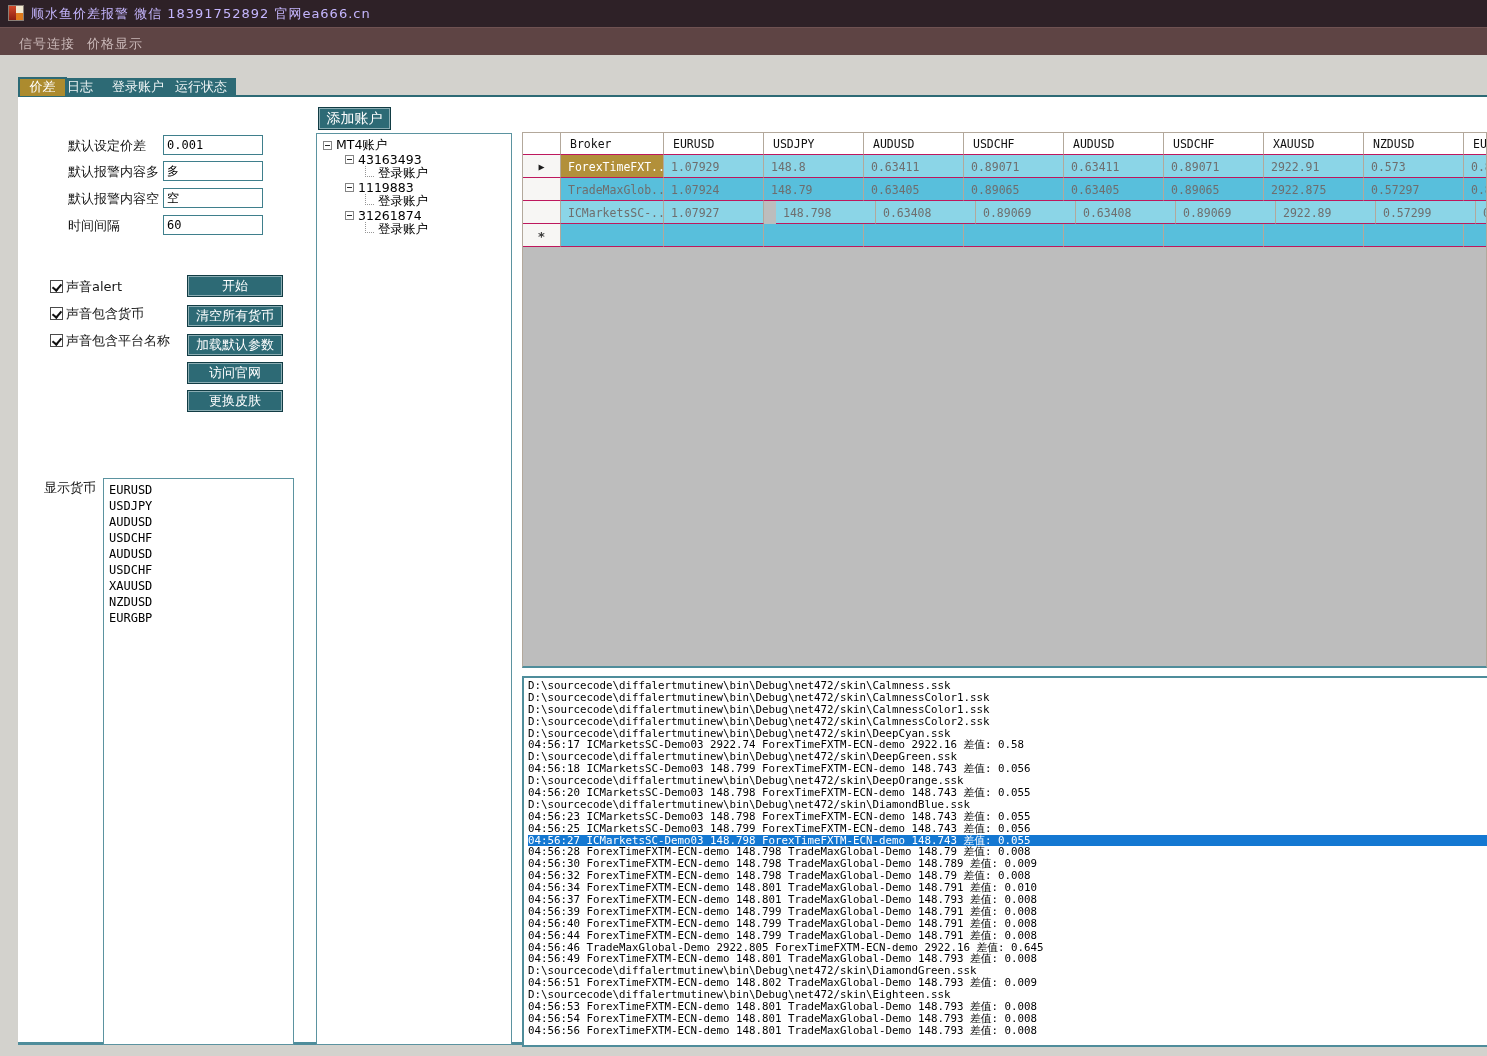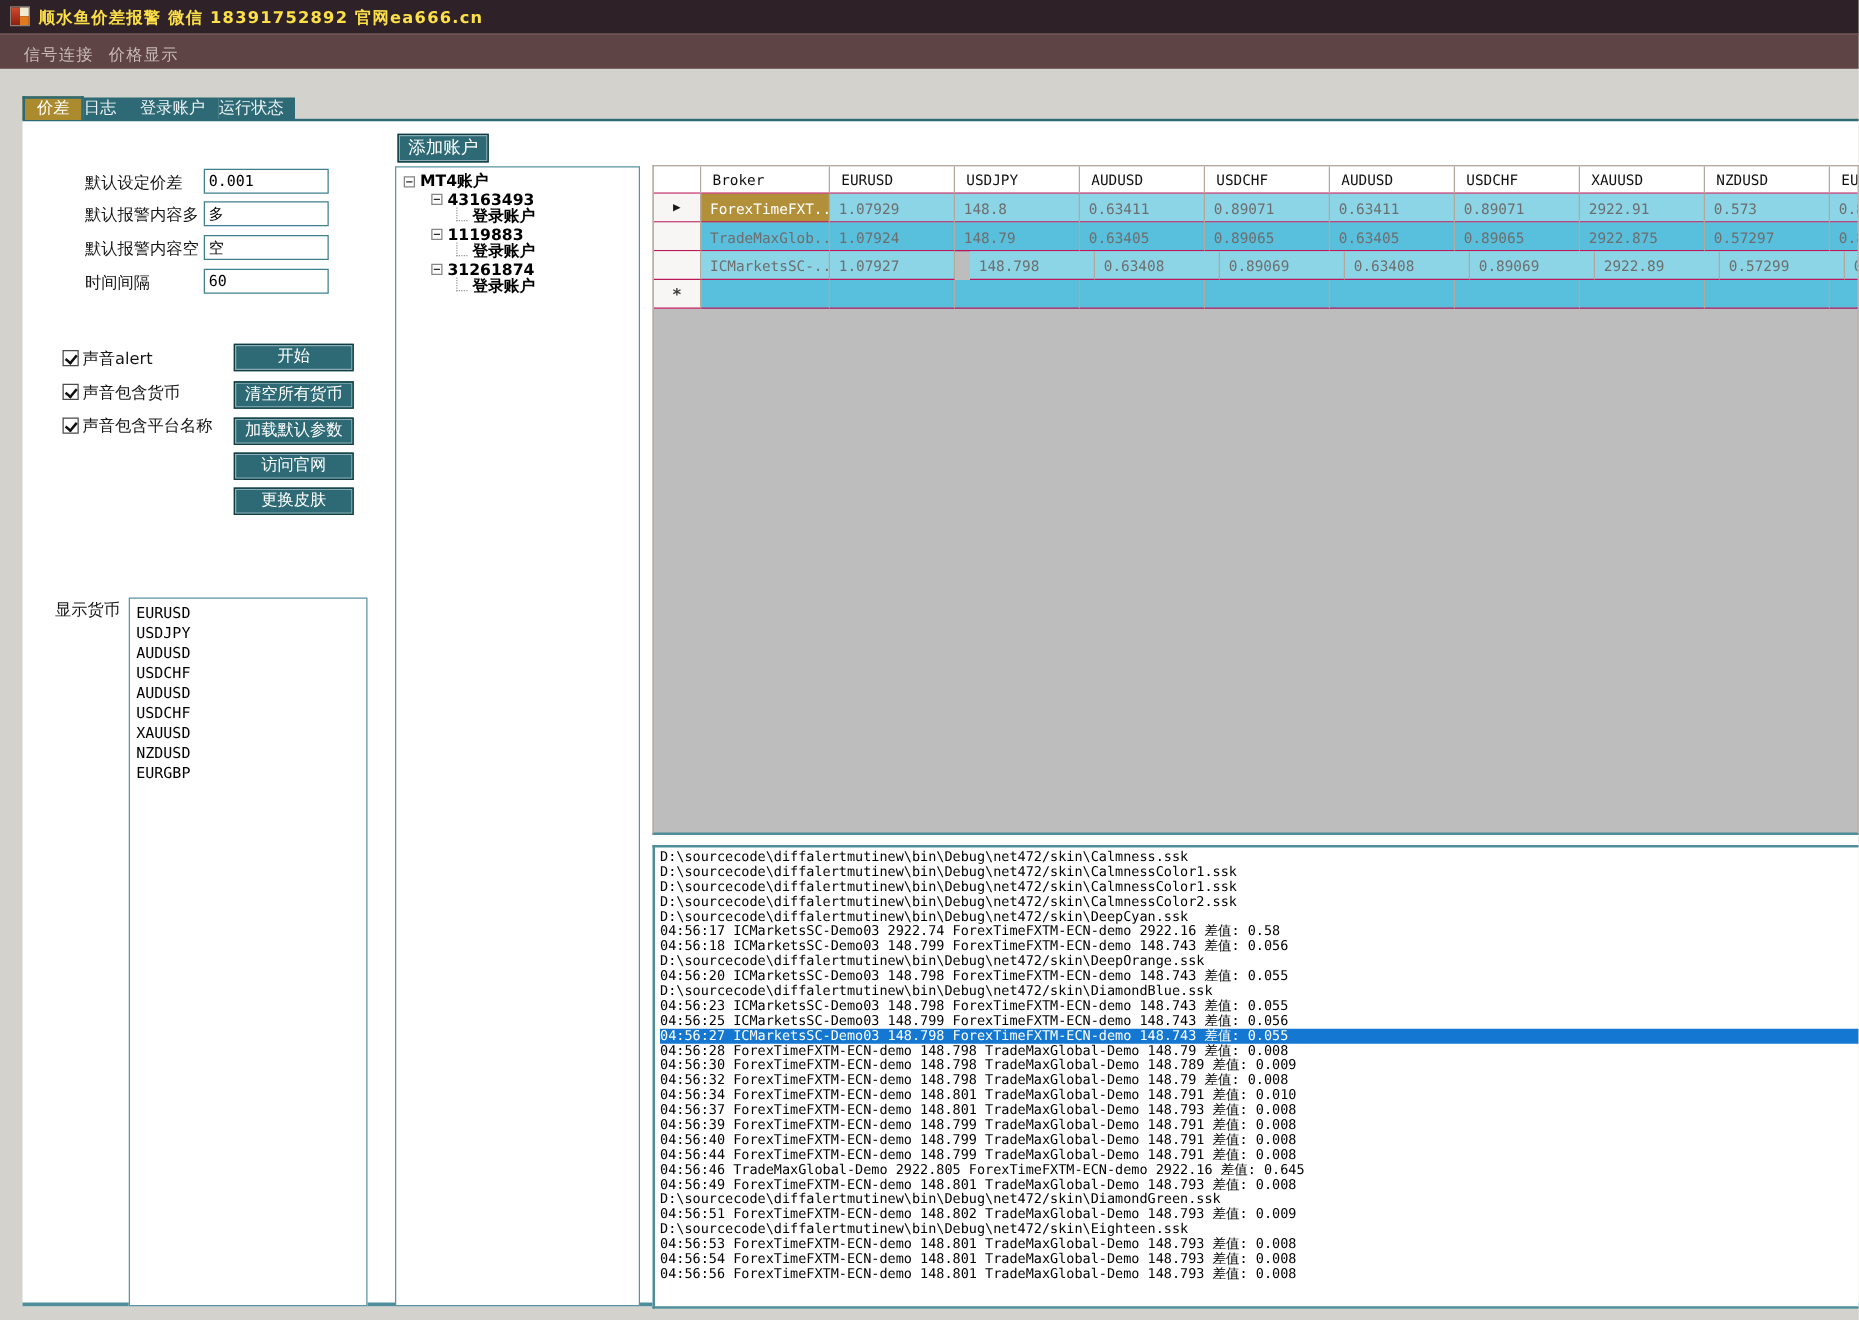--- a/index.html
+++ b/index.html
@@ -9,21 +9,21 @@
     font-family:"DejaVu Sans","Liberation Sans",sans-serif;
     -webkit-font-smoothing:none;
   }
   
   #titlebar{position:absolute;left:0;top:0;width:100%;height:27px;background:var(--titlebar,#2e2127);}
   #app-icon{position:absolute;left:8px;top:5px;width:16px;height:16px;border:1px solid #8a8078;box-sizing:border-box;
     display:grid;grid-template-columns:7px 7px;grid-template-rows:7px 7px;}
   #app-icon .q1{grid-row:1/3;background:linear-gradient(#d24a2a,#8c1f12);}
   #app-icon .q2{background:#f3ead2;}
   #app-icon .q3{background:#e07a1c;}
-  #title-text{position:absolute;left:31px;top:5px;font-size:13px;font-weight:bold;color:#fde047;letter-spacing:1px;}
+  #title-text{position:absolute;left:31px;top:5px;font-size:13px;font-weight:normal;color:#c4b5fd;letter-spacing:1px;}
   
   #menubar{position:absolute;left:0;top:27px;width:100%;height:28px;background:var(--menubar,#5e4444);border-top:1px solid #6f5252;box-sizing:border-box;}
   .menu-item{position:absolute;top:7px;font-size:13px;color:#c9b8b8;letter-spacing:1px;cursor:default;}
   
   #tabstrip{position:absolute;left:0;top:0;z-index:3;}
   .tab-active{position:absolute;left:18px;top:77px;width:49px;height:19px;box-sizing:border-box;
     background:var(--gold,#ac8b2e);border:2px solid var(--teal,#2d6a75);border-bottom:none;
     color:#fff;font-size:13px;text-align:center;line-height:15px;}
   #tabs-rest{position:absolute;left:67px;top:78px;height:18px;display:flex;}
   .tab{height:18px;box-sizing:border-box;background:var(--teal,#2d6a75);color:#eef4f4;
@@ -47,21 +47,21 @@
     color:#fff;font-size:13px;text-align:center;line-height:20px;cursor:default;}
   #currency-label{position:absolute;left:26px;top:382px;font-size:13px;color:#161616;}
   #currency-list{position:absolute;left:85px;top:381px;width:191px;height:567px;box-sizing:border-box;
     border:1px solid #5b93a0;background:#fff;padding:3px 0 0 5px;overflow:hidden;}
   .currency-item{font:12px "DejaVu Sans Mono","Liberation Mono",monospace;line-height:16px;color:#000;}
   
   #add-account-button{position:absolute;left:300px;top:10px;width:73px;height:23px;box-sizing:border-box;
     background:var(--teal,#2d6a75);border:1px solid #123c44;box-shadow:inset 0 0 0 1px rgba(255,255,255,.45);
     color:#fff;font-size:14px;text-align:center;line-height:21px;cursor:default;}
   #tree-panel{position:absolute;left:298px;top:36px;width:196px;height:912px;box-sizing:border-box;
-    border:1px solid #5b93a0;background:#fff;padding:4px 0 0 4px;overflow:hidden;font-weight:bold;}
+    border:1px solid #5b93a0;background:#fff;padding:4px 0 0 4px;overflow:hidden;}
   .tree-row{display:flex;align-items:center;height:14px;font-size:12.5px;color:#000;white-space:nowrap;}
   .tree-toggle{flex:0 0 auto;width:9px;height:9px;box-sizing:border-box;border:1px solid #848484;background:#fff;position:relative;margin-right:4px;}
   .tree-toggle::after{content:"";position:absolute;left:1px;right:1px;top:3px;border-top:1px solid #2a2a2a;}
   .tree-elbow{flex:0 0 auto;width:8px;height:10px;margin:-4px 4px 0 0;
     border-left:1px dotted #969696;border-bottom:1px dotted #969696;}
   
   #grid{position:absolute;left:504px;top:35px;width:965px;height:536px;box-sizing:border-box;
     background:#bdbdbd;border:1px solid #b3a89b;border-bottom:2px solid #4f8d9b;overflow:hidden;}
   .grid-row{display:flex;}
   .gcell{flex:0 0 auto;box-sizing:border-box;border-right:1px solid #b3a89b;border-bottom:1px solid #be185d;
@@ -253,20 +253,21 @@
         <div class="gcell gc-data" style="width: 100px;"></div>
       </div>
     </div>
   <div id="log">
       <div class="log-line">D:\sourcecode\diffalertmutinew\bin\Debug\net472/skin\Calmness.ssk</div>
       <div class="log-line">D:\sourcecode\diffalertmutinew\bin\Debug\net472/skin\CalmnessColor1.ssk</div>
       <div class="log-line">D:\sourcecode\diffalertmutinew\bin\Debug\net472/skin\CalmnessColor1.ssk</div>
       <div class="log-line">D:\sourcecode\diffalertmutinew\bin\Debug\net472/skin\CalmnessColor2.ssk</div>
       <div class="log-line">D:\sourcecode\diffalertmutinew\bin\Debug\net472/skin\DeepCyan.ssk</div>
       <div class="log-line">04:56:17 ICMarketsSC-Demo03 2922.74 ForexTimeFXTM-ECN-demo 2922.16 差值: 0.58</div>
+      <div class="log-line">D:\sourcecode\diffalertmutinew\bin\Debug\net472/skin\DeepGreen.ssk</div>
       <div class="log-line">04:56:18 ICMarketsSC-Demo03 148.799 ForexTimeFXTM-ECN-demo 148.743 差值: 0.056</div>
       <div class="log-line">D:\sourcecode\diffalertmutinew\bin\Debug\net472/skin\DeepOrange.ssk</div>
       <div class="log-line">04:56:20 ICMarketsSC-Demo03 148.798 ForexTimeFXTM-ECN-demo 148.743 差值: 0.055</div>
       <div class="log-line">D:\sourcecode\diffalertmutinew\bin\Debug\net472/skin\DiamondBlue.ssk</div>
       <div class="log-line">04:56:23 ICMarketsSC-Demo03 148.798 ForexTimeFXTM-ECN-demo 148.743 差值: 0.055</div>
       <div class="log-line">04:56:25 ICMarketsSC-Demo03 148.799 ForexTimeFXTM-ECN-demo 148.743 差值: 0.056</div>
       <div class="log-line selected">04:56:27 ICMarketsSC-Demo03 148.798 ForexTimeFXTM-ECN-demo 148.743 差值: 0.055</div>
       <div class="log-line">04:56:28 ForexTimeFXTM-ECN-demo 148.798 TradeMaxGlobal-Demo 148.79 差值: 0.008</div>
       <div class="log-line">04:56:30 ForexTimeFXTM-ECN-demo 148.798 TradeMaxGlobal-Demo 148.789 差值: 0.009</div>
       <div class="log-line">04:56:32 ForexTimeFXTM-ECN-demo 148.798 TradeMaxGlobal-Demo 148.79 差值: 0.008</div>

